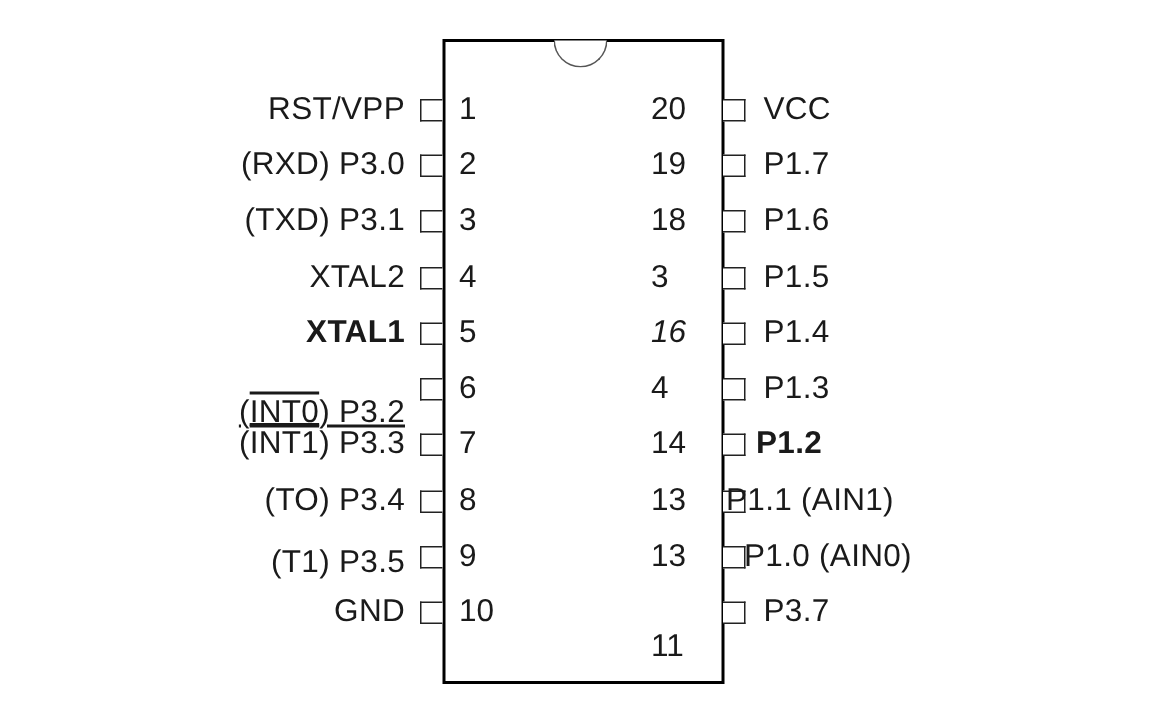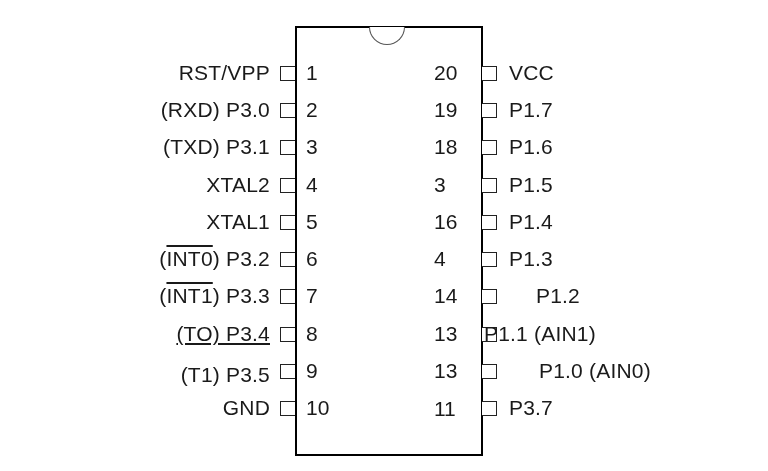--- a/index.html
+++ b/index.html
@@ -87,33 +87,33 @@
 
   <div class="pin-square" style="left:280px; top:140px;"></div>
   <div class="label left" style="right:498px; top:135px;"><span>(TXD) </span><span class="overline"></span><span>P3.1</span></div>
   <div class="num left" style="top:135px;">3</div>
 
   <div class="pin-square" style="left:280px; top:178px;"></div>
   <div class="label left" style="right:498px; top:173px;"><span></span><span class="overline"></span><span>XTAL2</span></div>
   <div class="num left" style="top:173px;">4</div>
 
   <div class="pin-square" style="left:280px; top:215px;"></div>
-  <div class="label left" style="right:498px; top:210px;"><span></span><span class="overline"></span><span>XTAL1</span></div>
+  <div class="label left" style="right:498px; top:210px;font-weight:bold;"><span></span><span class="overline"></span><span>XTAL1</span></div>
   <div class="num left" style="top:210px;">5</div>
 
   <div class="pin-square" style="left:280px; top:252px;"></div>
-  <div class="label left" style="right:498px; top:247px;"><span>(</span><span class="overline">INT0</span><span>) P3.2</span></div>
+  <div class="label left" style="right:498px; top:263px;text-decoration:underline;"><span>(</span><span class="overline">INT0</span><span>) P3.2</span></div>
   <div class="num left" style="top:247px;">6</div>
 
   <div class="pin-square" style="left:280px; top:289px;"></div>
   <div class="label left" style="right:498px; top:284px;"><span>(</span><span class="overline">INT1</span><span>) P3.3</span></div>
   <div class="num left" style="top:284px;">7</div>
 
   <div class="pin-square" style="left:280px; top:327px;"></div>
-  <div class="label left" style="right:498px; top:322px;text-decoration:underline;"><span>(TO) </span><span class="overline"></span><span>P3.4</span></div>
+  <div class="label left" style="right:498px; top:322px;"><span>(TO) </span><span class="overline"></span><span>P3.4</span></div>
   <div class="num left" style="top:322px;">8</div>
 
   <div class="pin-square" style="left:280px; top:364px;"></div>
   <div class="label left" style="right:498px; top:363px;"><span>(T1) </span><span class="overline"></span><span>P3.5</span></div>
   <div class="num left" style="top:359px;">9</div>
 
   <div class="pin-square" style="left:280px; top:401px;"></div>
   <div class="label left" style="right:498px; top:396px;"><span></span><span class="overline"></span><span>GND</span></div>
   <div class="num left" style="top:396px;">10</div>
 </div>
@@ -130,35 +130,35 @@
 
   <div class="pin-square right" style="left:482px; top:140px;"></div>
   <div class="num right" style="top:135px;">18</div>
   <div class="label right" style="left:509px; top:135px;">P1.6</div>
 
   <div class="pin-square right" style="left:482px; top:178px;"></div>
   <div class="num right" style="top:173px;">3</div>
   <div class="label right" style="left:509px; top:173px;">P1.5</div>
 
   <div class="pin-square right" style="left:482px; top:215px;"></div>
-  <div class="num right" style="top:210px;">16</div>
+  <div class="num right" style="top:210px;font-style:italic;">16</div>
   <div class="label right" style="left:509px; top:210px;">P1.4</div>
 
   <div class="pin-square right" style="left:482px; top:252px;"></div>
   <div class="num right" style="top:247px;">4</div>
   <div class="label right" style="left:509px; top:247px;">P1.3</div>
 
   <div class="pin-square right" style="left:482px; top:289px;"></div>
   <div class="num right" style="top:284px;">14</div>
-  <div class="label right" style="left:536px; top:284px;">P1.2</div>
+  <div class="label right" style="left:504px; top:284px;font-weight:bold;">P1.2</div>
 
   <div class="pin-square right" style="left:482px; top:327px;"></div>
   <div class="num right" style="top:322px;">13</div>
   <div class="label right" style="left:484px; top:322px;">P1.1 (AIN1)</div>
 
   <div class="pin-square right" style="left:482px; top:364px;"></div>
   <div class="num right" style="top:359px;">13</div>
-  <div class="label right" style="left:539px; top:359px;">P1.0 (AIN0)</div>
+  <div class="label right" style="left:496px; top:359px;">P1.0 (AIN0)</div>
 
   <div class="pin-square right" style="left:482px; top:401px;"></div>
-  <div class="num right" style="top:397px;">11</div>
+  <div class="num right" style="top:419px;">11</div>
   <div class="label right" style="left:509px; top:396px;">P3.7</div>
 </div>
 
 </body></html>

